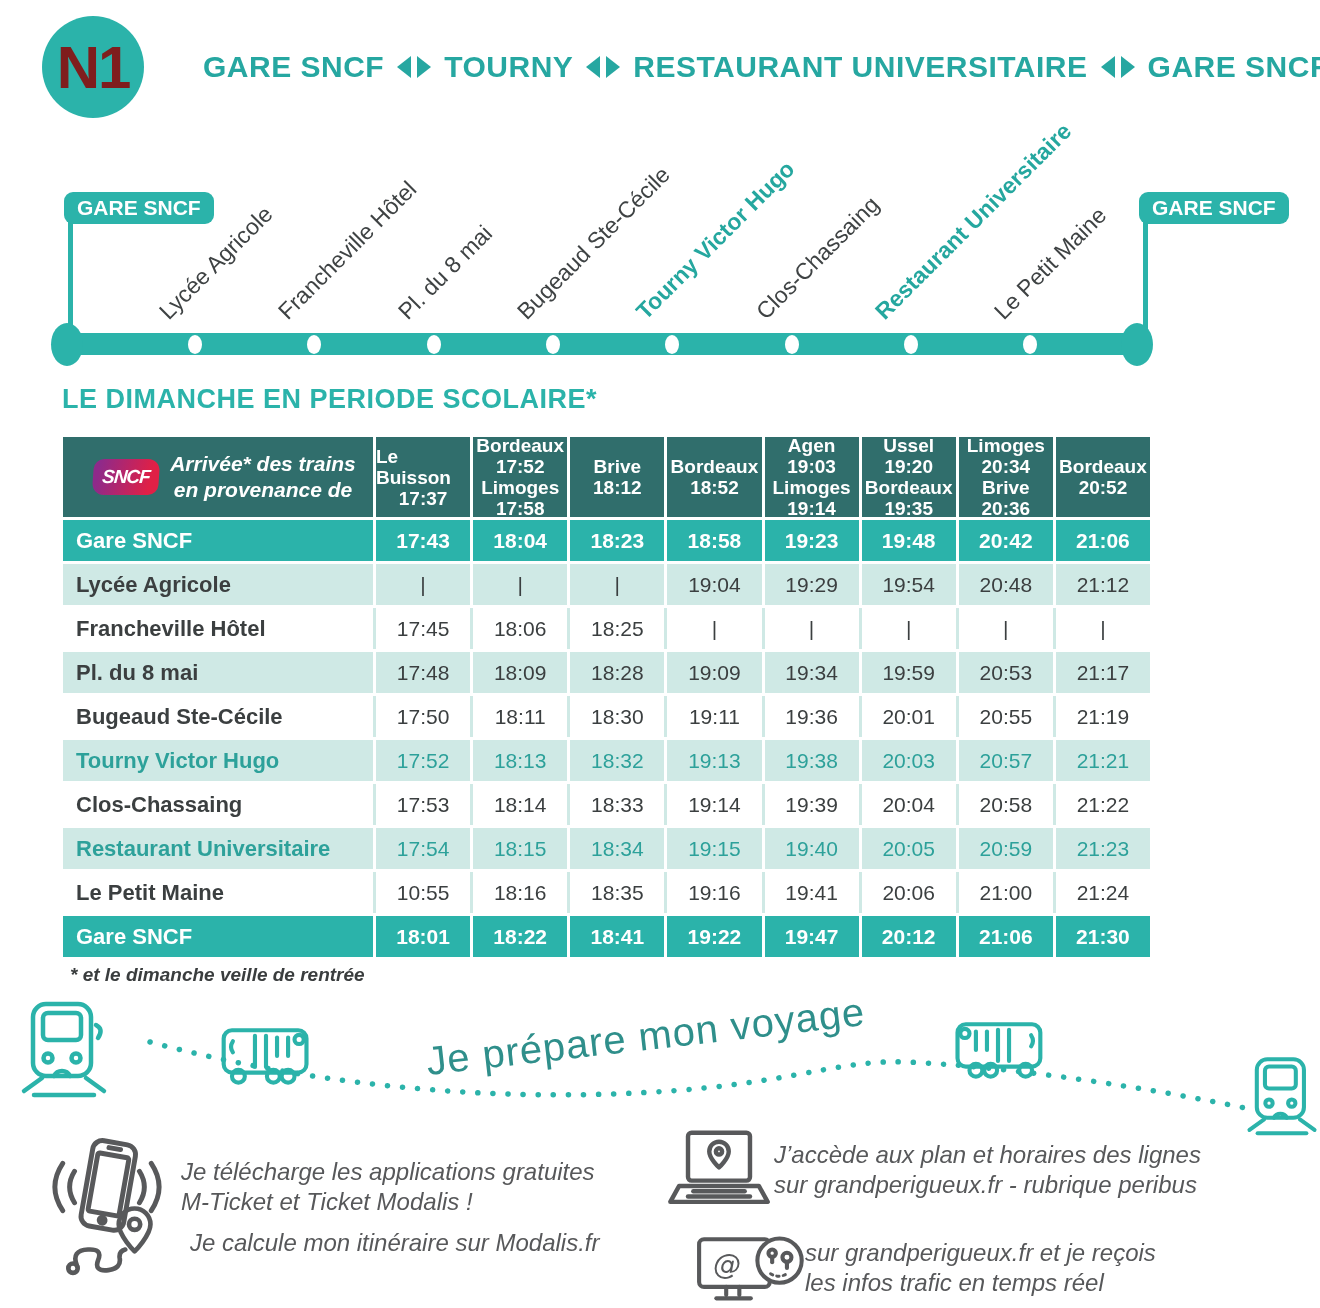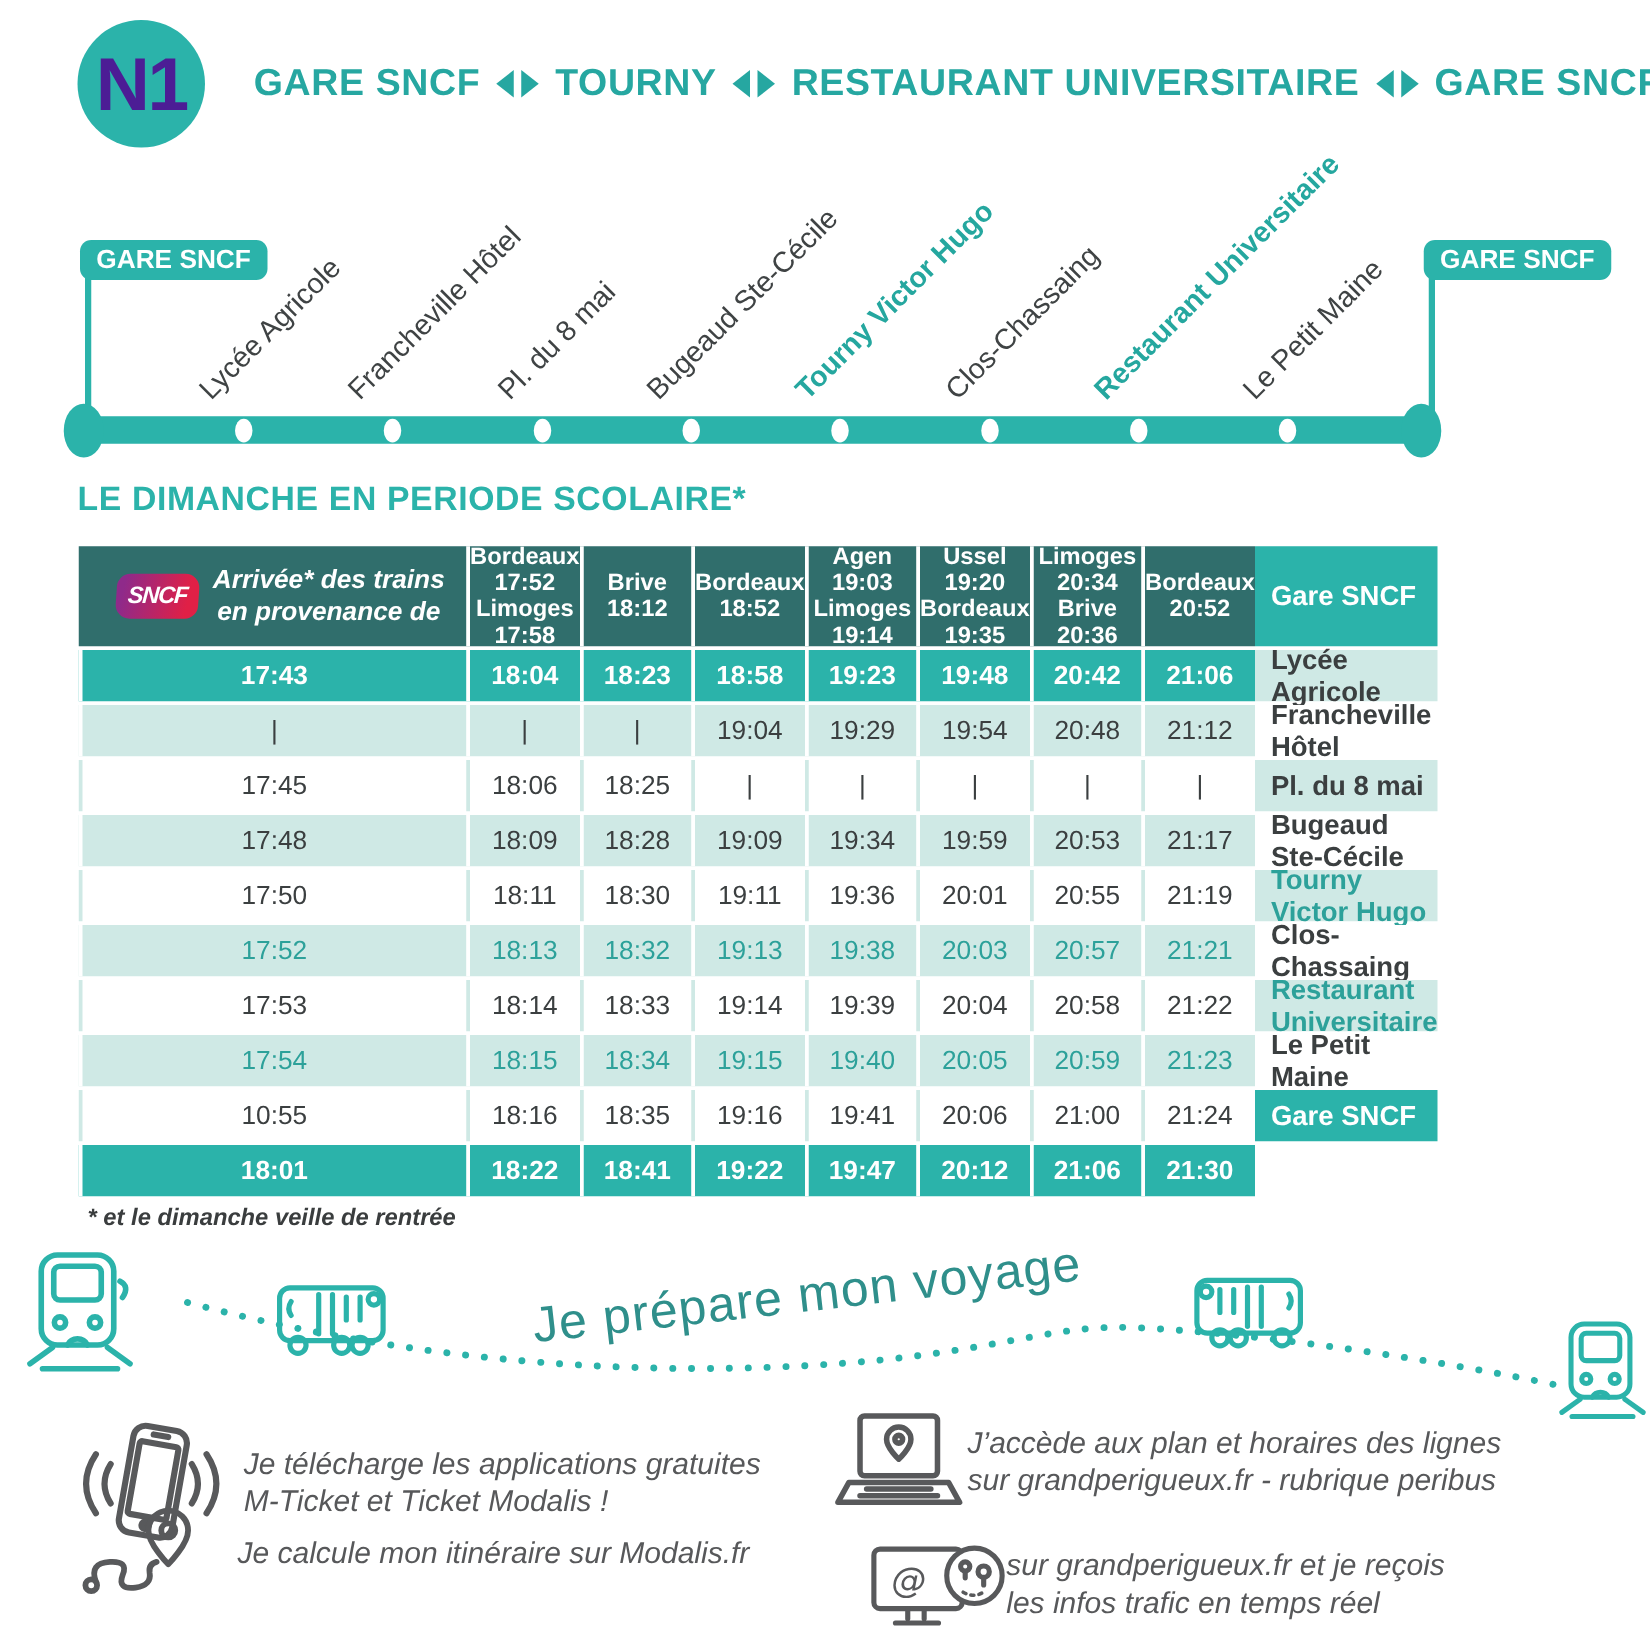--- a/index.html
+++ b/index.html
@@ -1,22 +1,22 @@
 <!DOCTYPE html>
 <html><head>
 <meta charset="utf-8">
 <style>
   html,body{margin:0;padding:0;background:#fff;}
   .page{position:relative;width:1320px;height:1308px;background:#fff;overflow:hidden;
         font-family:"Liberation Sans",sans-serif;color:#3b3f40;}
 
   
-  .line-circle{position:absolute;left:62px;top:16px;width:102px;height:102px;border-radius:50%;
+  .line-circle{position:absolute;left:42px;top:16px;width:102px;height:102px;border-radius:50%;
     background:#2bb3aa;display:flex;align-items:center;justify-content:center;
-    color:#4c1d95;font-size:60px;font-weight:700;letter-spacing:-2px;}
+    color:#7f1d1d;font-size:60px;font-weight:700;letter-spacing:-2px;}
   .route-title{position:absolute;left:203px;top:50px;display:flex;align-items:center;
     font-size:30px;font-weight:700;color:#26a7a1;letter-spacing:.5px;white-space:nowrap;}
   .sep{display:inline-flex;gap:6px;margin:0 13px;}
   .sep i{display:block;width:0;height:0;border-top:11px solid transparent;border-bottom:11px solid transparent;}
   .sep .tl{border-right:14px solid #26a7a1;}
   .sep .tr{border-left:14px solid #26a7a1;}
 
   
   .diagram{position:absolute;left:0;top:130px;width:1320px;height:245px;}
   .badge{position:absolute;background:#2bb3aa;color:#fff;font-weight:700;font-size:21px;
@@ -143,20 +143,24 @@
   <div class="section-title">LE DIMANCHE EN PERIODE SCOLAIRE*</div>
 
   <div class="timetable" id="timetable">
     <div class="corner">
       <div class="sncf-logo">SNCF</div>
       <div class="corner-text">
         <div>Arrivée* des trains</div>
         <div>en provenance de</div>
       </div>
     </div>
+  <div class="h-cell">
+        <div>Le Buisson</div>
+        <div>17:37</div>
+      </div>
       <div class="h-cell">
         <div>Bordeaux</div>
         <div>17:52</div>
         <div>Limoges</div>
         <div>17:58</div>
       </div>
       <div class="h-cell">
         <div>Brive</div>
         <div>18:12</div>
       </div>
@@ -334,21 +338,21 @@
           <circle cx="60" cy="60" r="4.5"></circle>
         <path d="M38,78 a9,9 0 0 1 16,0"></path>
         <path d="M8,93 L26,80"></path>
           <path d="M88,93 L70,80"></path>
           <path d="M18,97 H78"></path>
       </g>
     </svg>
   </div>
 
   <div id="info-layer">
-      <div class="info-item left" style="left: 45px; top: 1128px; height: 118px;">
+      <div class="info-item left" style="left: 31px; top: 1128px; height: 118px;">
         <div class="icon-box">
           <svg width="122" height="118" viewBox="0 0 124 120">
             <g fill="none" stroke="#58595b" stroke-width="5" stroke-linecap="round" stroke-linejoin="round" transform="rotate(10 62 60)">
               <rect x="42" y="14" width="44" height="88" rx="10"></rect>
               <rect x="48" y="27" width="32" height="60" rx="2"></rect>
               <path d="M58,20 H70"></path>
               <circle cx="64" cy="94" r="3" fill="#58595b"></circle>
             </g>
             <g fill="none" stroke="#58595b" stroke-width="5" stroke-linecap="round" stroke-linejoin="round">
               <path d="M30,44 q-10,16 0,32"></path>

